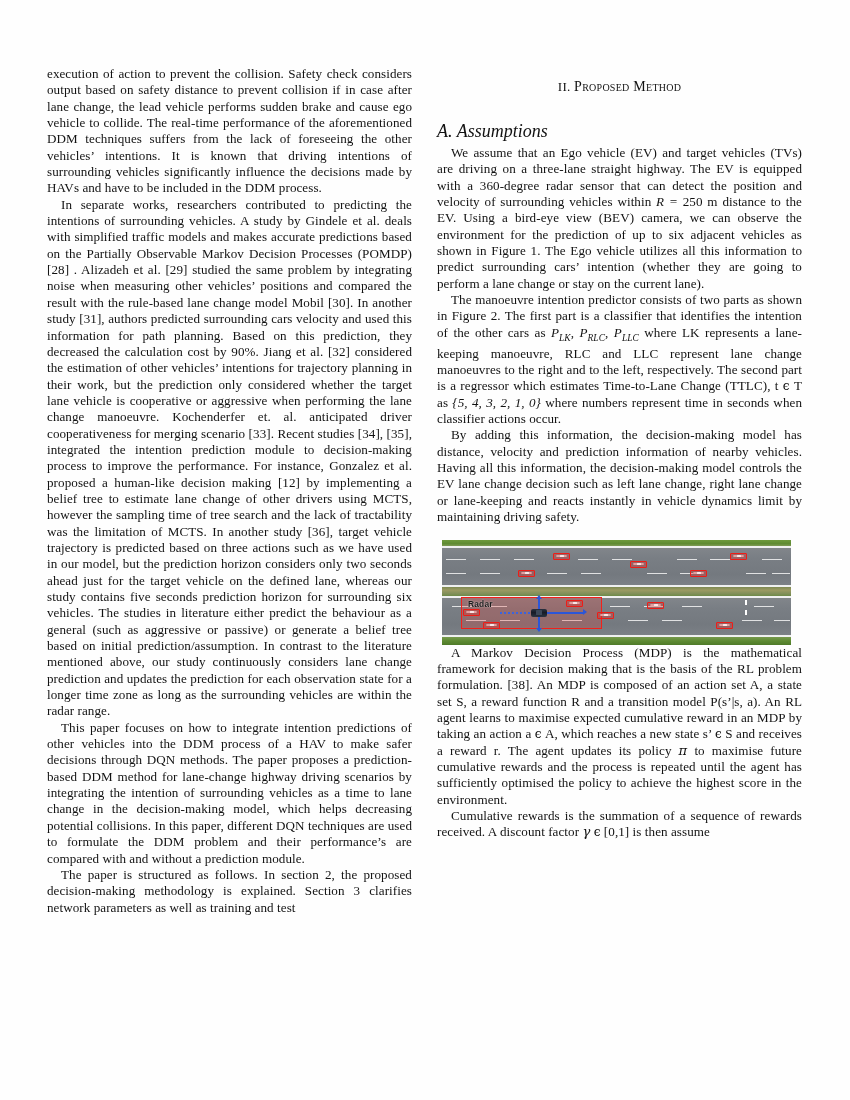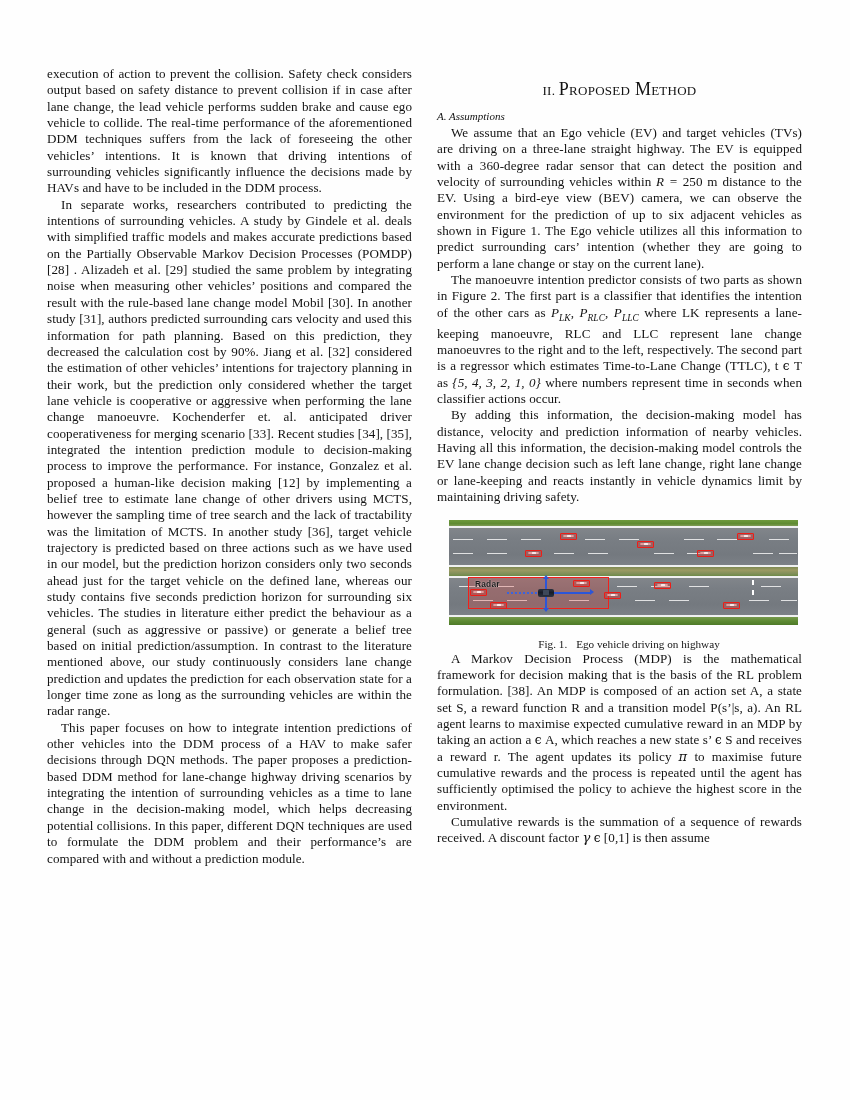--- a/index.html
+++ b/index.html
@@ -48,25 +48,25 @@
     text-indent: 14px;
   }
   .sec-head {
     margin: 13px 0 9px 0;
     text-align: center;
     font-size: 13.1px;
     letter-spacing: 0.02em;
   }
   .sec-head .smallcaps {
     font-variant: small-caps;
+    font-size: 14px;
+  }
+  .sub-head {
+    margin: 26px 0 3px 0;
     font-size: 18px;
-  }
-  .sub-head {
-    margin: 10px 0 3px 0;
-    font-size: 11px;
     font-style: italic;
     text-align: left;
   }
   .sub-head-b {
     margin: 14px 0 4px 0;
     font-size: 13.1px;
     font-style: italic;
     text-align: left;
   }
   .mathvar {
@@ -75,21 +75,21 @@
   }
   .mathvar sub {
     font-size: 0.72em;
   }
   .mi { font-style: italic; }
   .greek { font-family: "DejaVu Serif", serif; font-style: italic; }
   .eps { font-family: "DejaVu Serif", serif; font-size: 0.92em; }
 
   
   .figure-wrap {
-    margin: 14px 0 0 12px;
+    margin: 14px 0 0 5px;
     width: 360px;
   }
   .figure {
     position: relative;
     width: 349px;
     height: 105px;
     overflow: hidden;
     background: #6f7478;
   }
   
@@ -220,20 +220,21 @@
 </head>
 <body>
 
 <div class="page">
   <div class="columns">
 
     <div class="col">
       <p class="body">execution of action to prevent the collision. Safety check considers output based on safety distance to prevent collision if in case after lane change, the lead vehicle performs sudden brake and cause ego vehicle to collide. The real-time performance of the aforementioned DDM techniques suffers from the lack of foreseeing the other vehicles’ intentions. It is known that driving intentions of surrounding vehicles significantly influence the decisions made by HAVs and have to be included in the DDM process.</p>
       <p class="body indent">In separate works, researchers contributed to predicting the intentions of surrounding vehicles. A study by Gindele et al. deals with simplified traffic models and makes accurate predictions based on the Partially Observable Markov Decision Processes (POMDP) [28] . Alizadeh et al. [29] studied the same problem by integrating noise when measuring other vehicles’ positions and compared the result with the rule-based lane change model Mobil [30]. In another study [31], authors predicted surrounding cars velocity and used this information for path planning. Based on this prediction, they decreased the calculation cost by 90%. Jiang et al. [32] considered the estimation of other vehicles’ intentions for trajectory planning in their work, but the prediction only considered whether the target lane vehicle is cooperative or aggressive when performing the lane change manoeuvre. Kochenderfer et. al. anticipated driver cooperativeness for merging scenario [33]. Recent studies [34], [35], integrated the intention prediction module to decision-making process to improve the performance. For instance, Gonzalez et al. proposed a human-like decision making [12] by implementing a belief tree to estimate lane change of other drivers using MCTS, however the sampling time of tree search and the lack of tractability was the limitation of MCTS. In another study [36], target vehicle trajectory is predicted based on three actions such as we have used in our model, but the prediction horizon considers only two seconds ahead just for the target vehicle on the defined lane, whereas our study contains five seconds prediction horizon for surrounding six vehicles. The studies in literature either predict the behaviour as a general (such as aggressive or passive) or generate a belief tree based on initial prediction/assumption. In contrast to the literature mentioned above, our study continuously considers lane change prediction and updates the prediction for each observation state for a longer time zone as long as the surrounding vehicles are within the radar range.</p>
       <p class="body indent">This paper focuses on how to integrate intention predictions of other vehicles into the DDM process of a HAV to make safer decisions through DQN methods. The paper proposes a prediction-based DDM method for lane-change highway driving scenarios by integrating the intention of surrounding vehicles as a time to lane change in the decision-making model, which helps decreasing potential collisions. In this paper, different DQN techniques are used to formulate the DDM problem and their performance’s are compared with and without a prediction module.</p>
+      <p class="body indent">The paper is structured as follows. In section 2, the proposed decision-making methodology is explained. Section 3 clarifies network parameters as well as training and test</p>
     </div>
 
     <div class="col">
 
 
       <div class="sec-head">
         <span>II.</span>
         <span class="smallcaps">Proposed Method</span>
       </div>
 
@@ -362,23 +363,20 @@
           <div class="arrow-head ah-right" style="left:141px; top:69.5px;"></div>
           <div class="dash-left" style="left:58px; top:72px; width:31px;"></div>
           <div class="car ego" style="left:89px; top:69px; width:16px; height:8px;">
               <div class="body">
                 <div class="win"></div>
               </div>
             </div>
 
         </div>
 
-        <div class="fig-caption">
-          <span class="lbl">Fig. 1.</span><span class="gap"></span><span>Ego vehicle driving on highway</span>
-        </div>
       </div>
 
 
       <p class="body indent"><span>A Markov Decision Process (MDP) is the mathematical framework for decision making that is the basis of the RL problem formulation. [38]. An MDP is composed of an action set A, a state set S, a reward function R and a transition model P(s’|s, a). An RL agent learns to maximise expected cumulative reward in an MDP by taking an action a </span><span class="eps">ϵ</span><span> A, which reaches a new state s’ </span><span class="eps">ϵ</span><span> S and receives a reward r. The agent updates its policy </span><span class="greek">π</span><span> to maximise future cumulative rewards and the process is repeated until the agent has sufficiently optimised the policy to achieve the highest score in the environment.</span></p>
 
       <p class="body indent"><span>Cumulative rewards is the summation of a sequence of rewards received. A discount factor </span><span class="greek">γ</span> <span class="eps">ϵ</span> <span>[0,1]</span><span> is then assume</span></p>
 
     </div>
   </div>
 </div>

